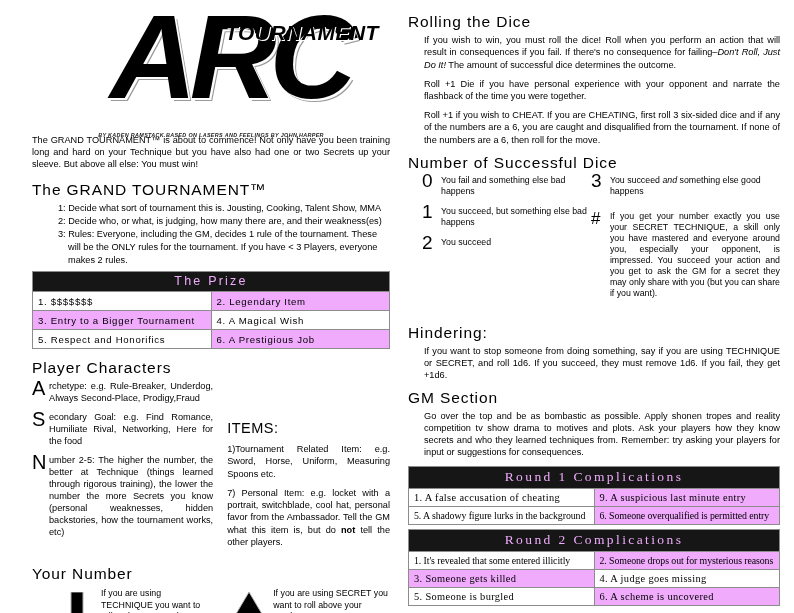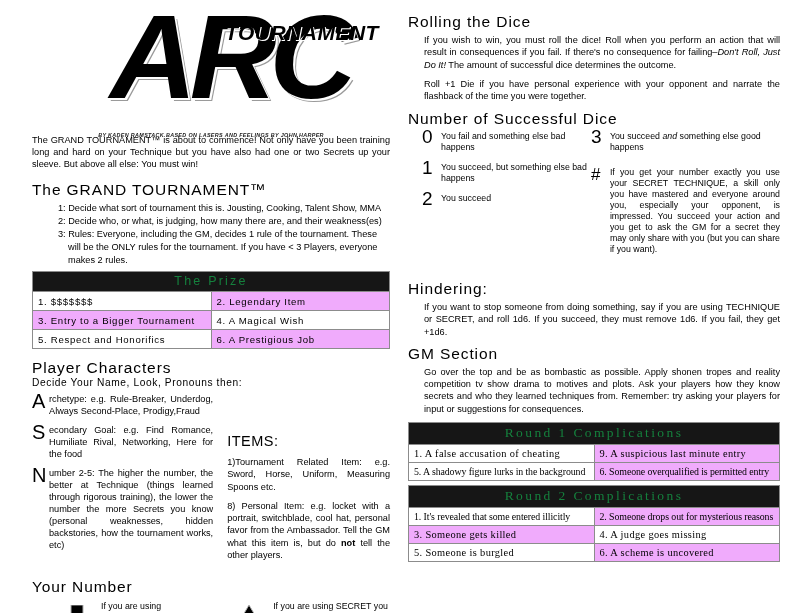--- a/index.html
+++ b/index.html
@@ -122,21 +122,21 @@
 
   
   table.sixtable {
     border-collapse: collapse;
     width: 100%;
     margin: 4px 0 2px 0;
     table-layout: fixed;
   }
   table.sixtable th {
     background: #161616;
-    color: #15803d;
+    color: #f0abfc;
     font-weight: normal;
     text-align: center;
     padding: 2px 0 3px 0;
     border: 1px solid #8c8c8c;
   }
   table.sixtable td {
     border: 1px solid #8c8c8c;
     padding: 2px 4px 2px 5px;
     vertical-align: middle;
   }
@@ -263,41 +263,40 @@
           <td class="wh">4. A Magical Wish</td>
         </tr>
         <tr>
           <td class="wh">5. Respect and Honorifics</td>
           <td class="sh">6. A Prestigious Job</td>
         </tr>
       </tbody>
     </table>
 
     <h2 class="sec tight">Player Characters</h2>
-    <div class="subline">Decide Your Name, Look, Pronouns then:</div>
 
     <div class="pc-cols">
       <div class="pc-left">
         <div class="dropblock">
           <span class="dropcap">A</span>
           <span>rchetype: e.g. Rule-Breaker, Underdog, Always Second-Place, Prodigy,Fraud</span>
         </div>
         <div class="dropblock">
           <span class="dropcap">S</span>
           <span>econdary Goal: e.g. Find Romance, Humiliate Rival, Networking, Here for the food</span>
         </div>
         <div class="dropblock">
           <span class="dropcap">N</span>
           <span>umber 2-5: The higher the number, the better at Technique (things learned through rigorous training), the lower the number the more Secrets you know (personal weaknesses, hidden backstories, how the tournament works, etc)</span>
         </div>
       </div>
       <div class="pc-right">
         <div class="items-head">ITEMS:</div>
         <p class="body">1)Tournament Related Item: e.g. Sword, Horse, Uniform, Measuring Spoons etc.</p>
-        <p class="body"><span>8) Personal Item: e.g. locket with a portrait, switchblade, cool hat, personal favor from the Ambassador. Tell the GM what this item is, but do </span><b>not</b><span> tell the other players.</span></p>
+        <p class="body"><span>7) Personal Item: e.g. locket with a portrait, switchblade, cool hat, personal favor from the Ambassador. Tell the GM what this item is, but do </span><b>not</b><span> tell the other players.</span></p>
       </div>
     </div>
 
     <h2 class="sec">Your Number</h2>
 
     <div class="arrow-row">
       <div class="arrow-cell first">
         <span class="arrow-svg">
           <svg width="26" height="62" viewBox="0 0 26 62">
             <polygon points="7,0 19,0 19,40 26,40 13,62 0,40 7,40" fill="#000" stroke="#b0b0b0" stroke-width="1"></polygon>
@@ -322,20 +321,21 @@
     </div>
 
   </div>
 
   <div class="col-right">
 
     <h2 class="sec" style="margin-top:2px;">Rolling the Dice</h2>
     <div class="indent-r">
       <p class="body"><span>If you wish to win, you must roll the dice! Roll when you perform an action that will result in consequences if you fail. If there's no consequence for failing–</span><em>Don't Roll, Just Do It!</em><span> The amount of successful dice determines the outcome.</span></p>
       <p class="body">Roll +1 Die if you have personal experience with your opponent and narrate the flashback of the time you were together.</p>
+      <p class="body">Roll +1 if you wish to CHEAT. If you are CHEATING, first roll 3 six-sided dice and if any of the numbers are a 6, you are caught and disqualified from the tournament. If none of the numbers are a 6, then roll for the move.</p>
     </div>
 
     <h2 class="sec" style="margin-top:8px;">Number of Successful Dice</h2>
 
     <div class="dice-cols">
       <div class="dice-col-a">
         <div class="dice-item">
           <span class="dice-num">0</span>
           <span>You fail and something else bad happens</span>
         </div>

